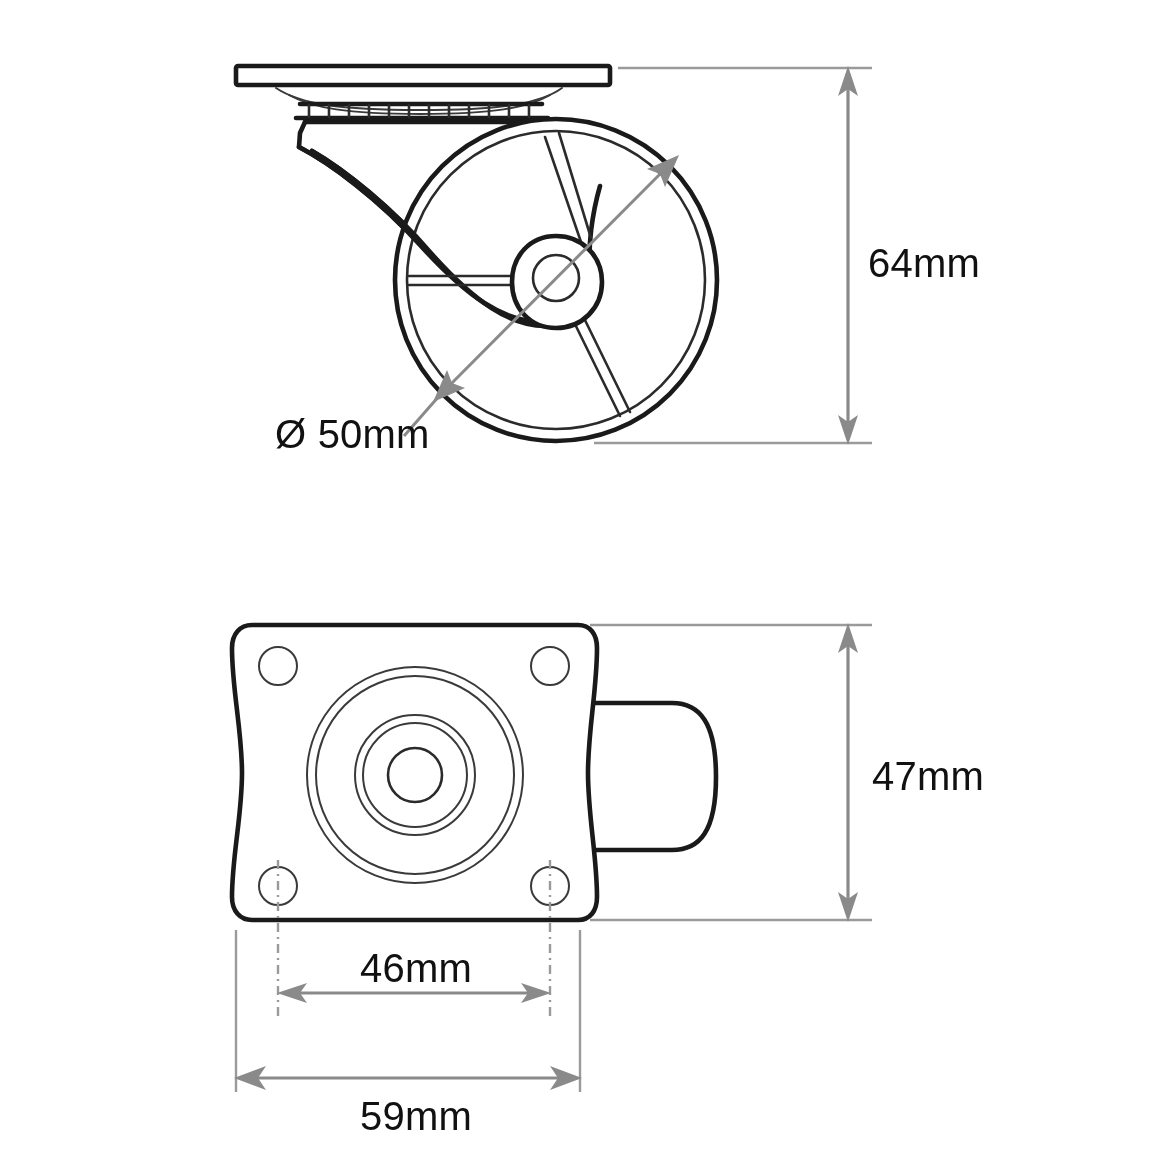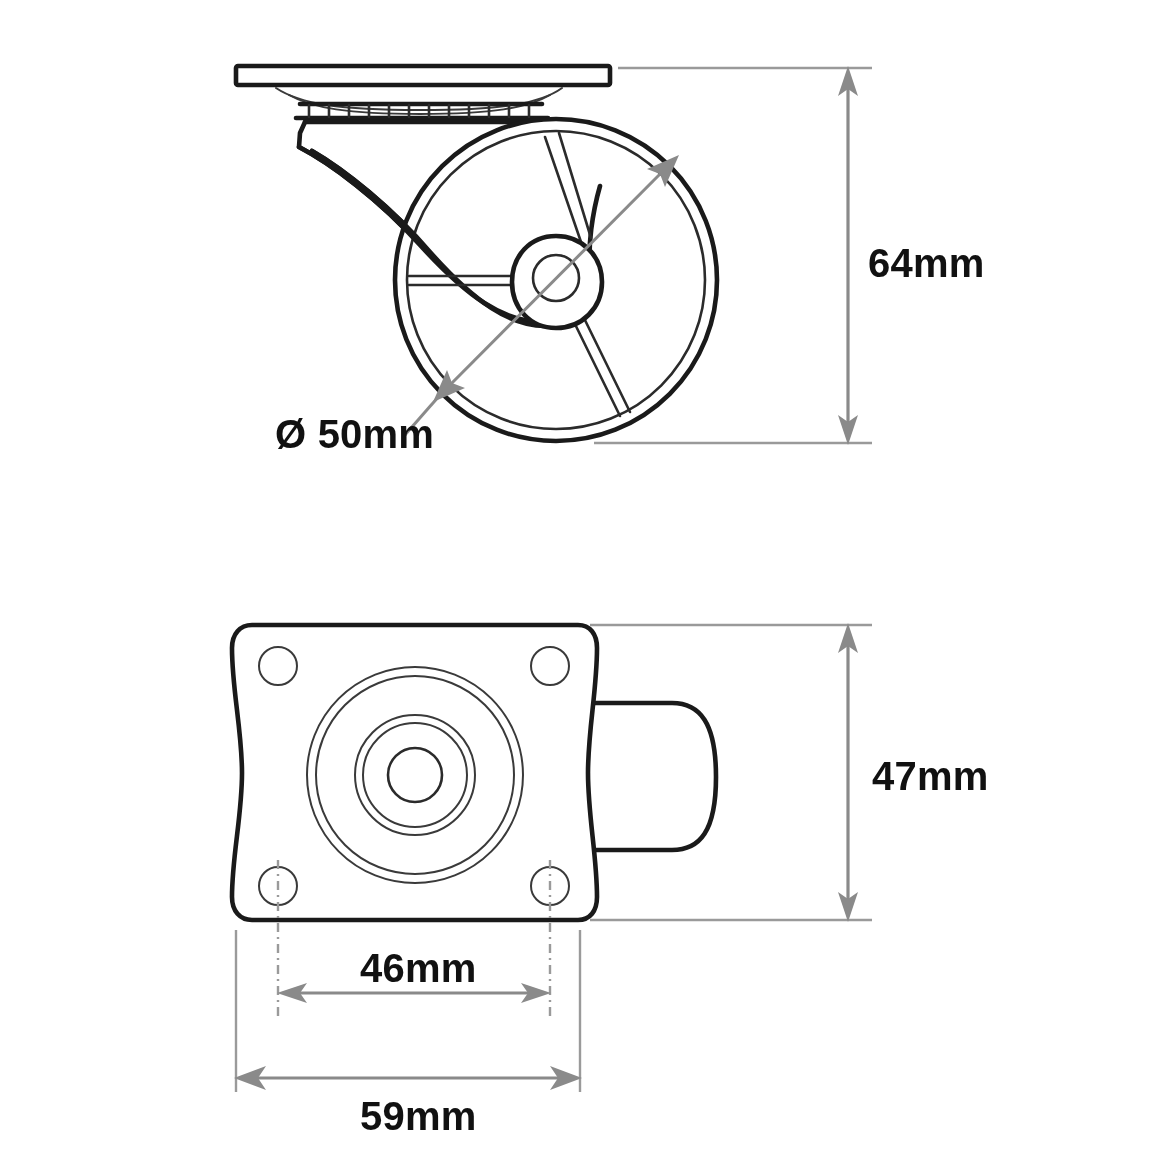--- a/index.html
+++ b/index.html
@@ -11,21 +11,20 @@
     width: 1153px;
     height: 1153px;
     font-family: "Liberation Sans", sans-serif;
     overflow: hidden;
   }
   #drawing-root {
     position: relative;
     width: 1153px;
     height: 1153px;
     background: #ffffff;
-    font-weight: bold;
   }
   svg.sheet {
     display: block;
     width: 1153px;
     height: 1153px;
   }
   .part-line {
     fill: none;
     stroke: #1a1a1a;
     stroke-width: 4.6;

